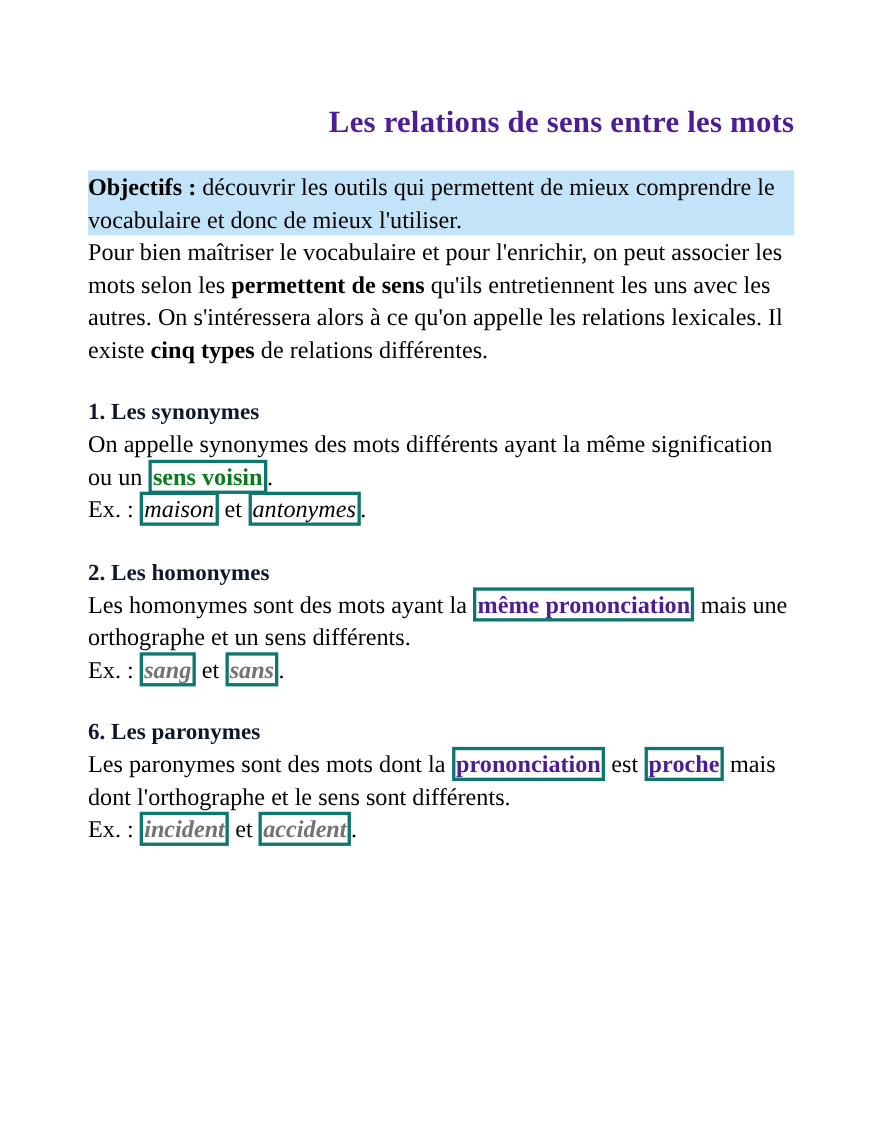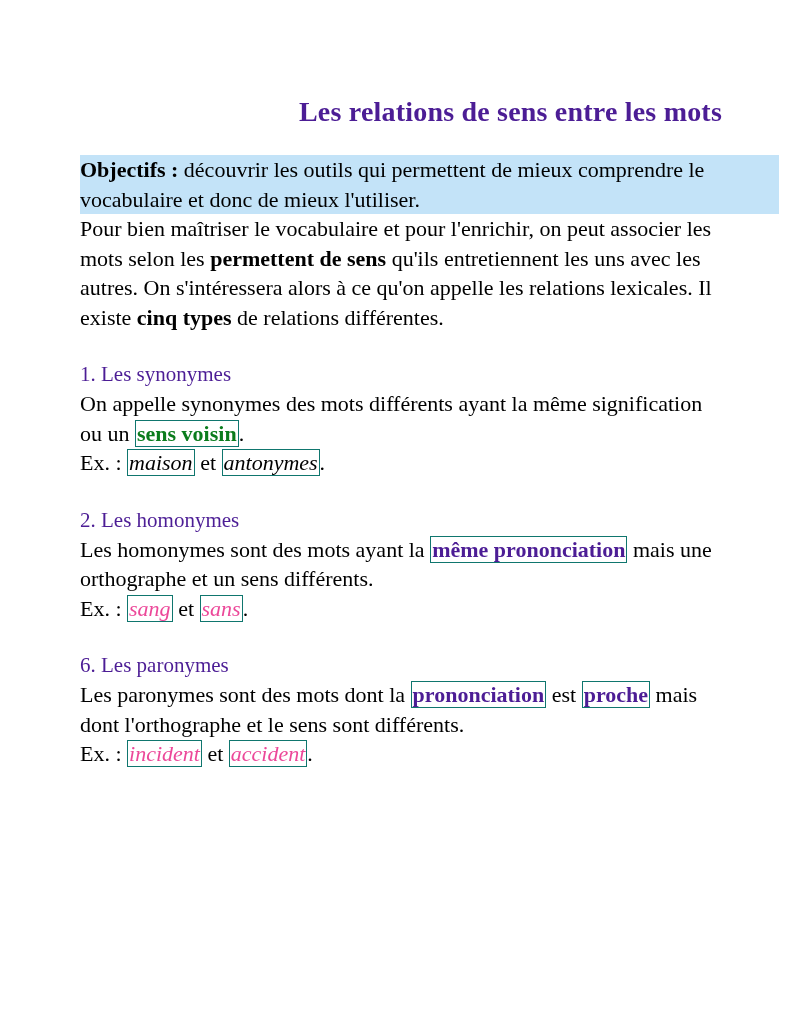--- a/index.html
+++ b/index.html
@@ -38,73 +38,74 @@
     letter-spacing: 0.2px;
   }
 
   
   .objectifs-box {
     background: #c3e3f8;
     font-size: 22px;
     line-height: 29.5px;
     margin: 0;
     padding: 0;
-    width: 699px;
+    width: 642px;
   }
   .objectifs-box .lead {
     font-weight: bold;
   }
 
   
   .para {
     font-size: 22px;
     line-height: 29.5px;
     margin: 0;
   }
   .para b { font-weight: bold; }
 
   
   .section {
     margin-top: 29px;
   }
   .section-heading {
     font-size: 21px;
-    font-weight: normal;
-    color: #4c1d95;
+    font-weight: bold;
+    color: #0f172a;
     line-height: 27px;
     margin: 0 0 1px 0;
   }
   .section-body {
     font-size: 22px;
     line-height: 29.5px;
   }
 
   
   .tok {
-    border: 1px solid #0f766e;
+    border: 3px solid #0f766e;
     padding: 0 1px;
     box-sizing: border-box;
     line-height: normal;
     margin-top: 11px;
   }
   .tok-green-bold {
     color: #0b7c1d;
     font-weight: bold;
   }
   .tok-green-ital {
     color: #000000;
     font-style: italic;
   }
   .tok-rust-bold {
     color: #4c1d95;
     font-weight: bold;
   }
   .tok-rust-ital {
-    color: #ec4899;
+    color: #737373;
     font-style: italic;
+    font-weight: bold;
   }
 </style>
 </head>
 <body>
 
 <div class="page">
   <div class="content">
 
     <div class="doc-title">Les relations de sens entre les mots</div>
 

